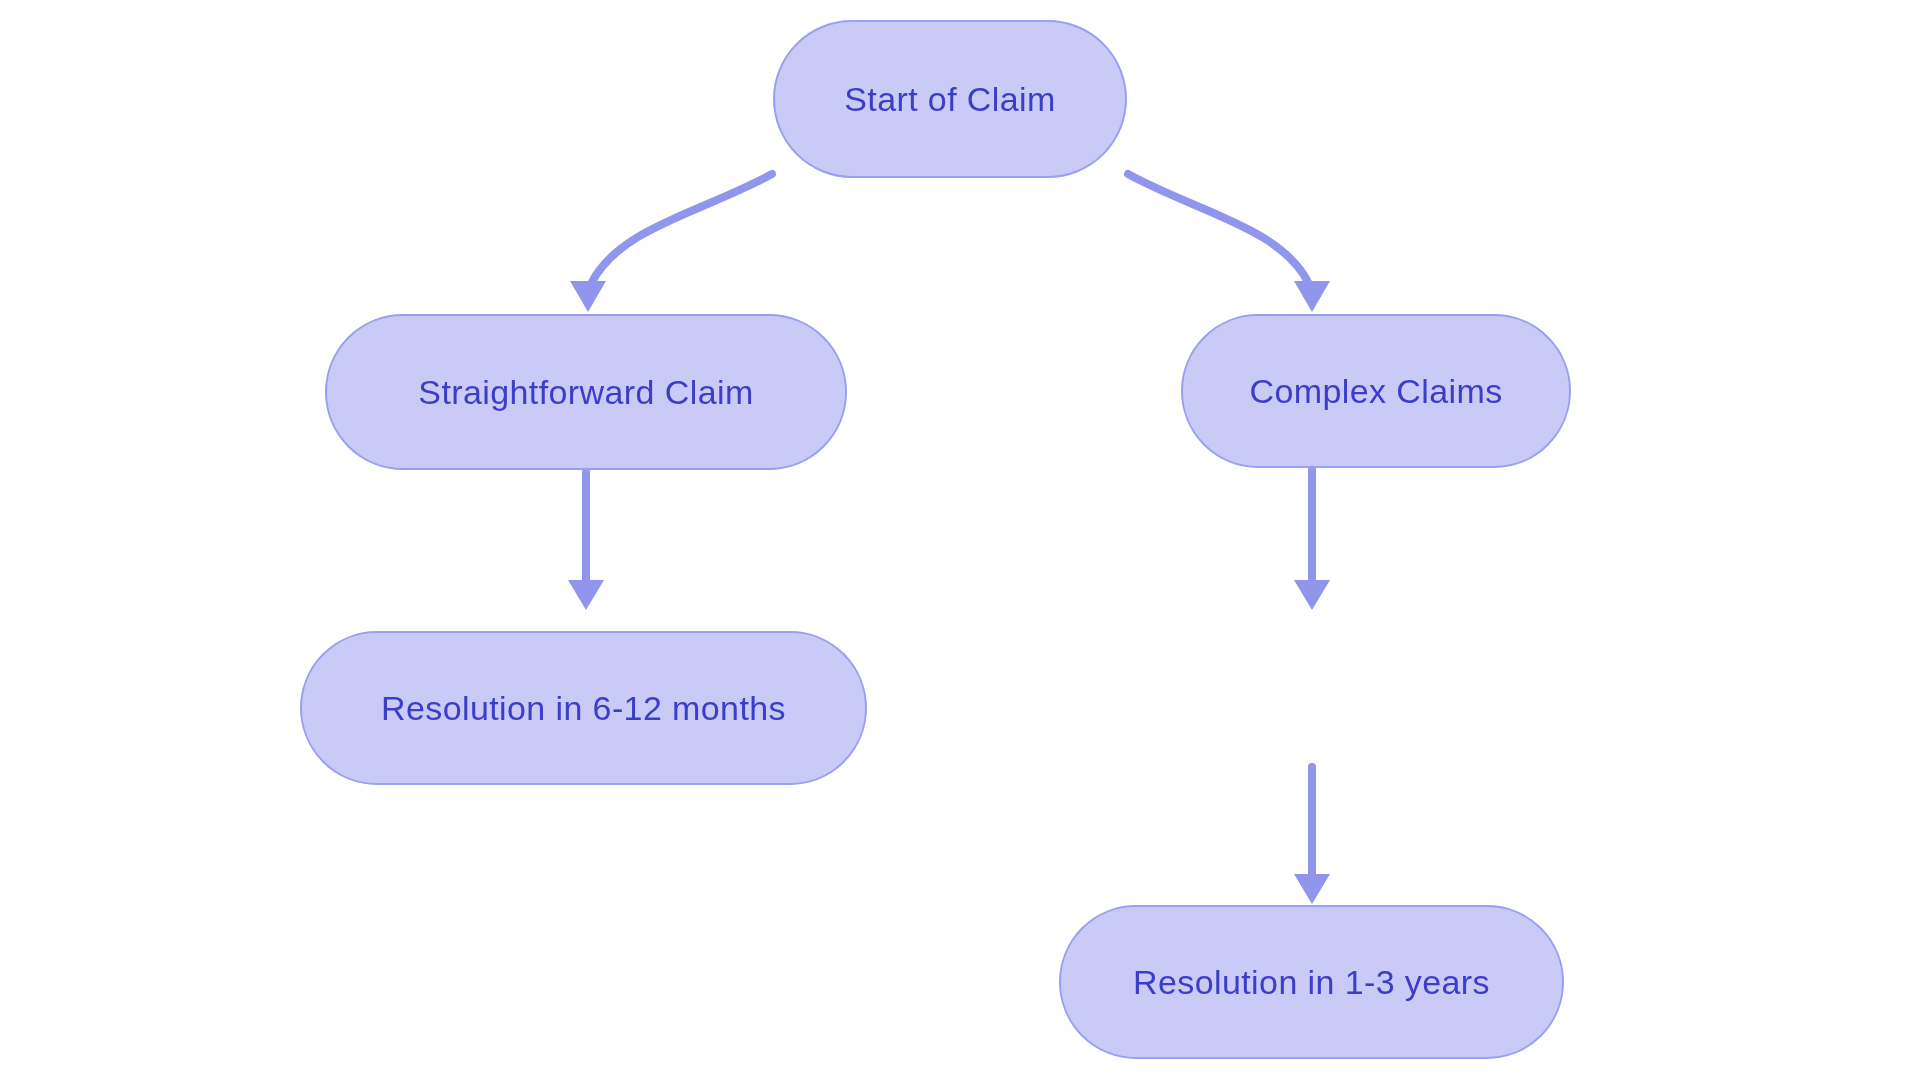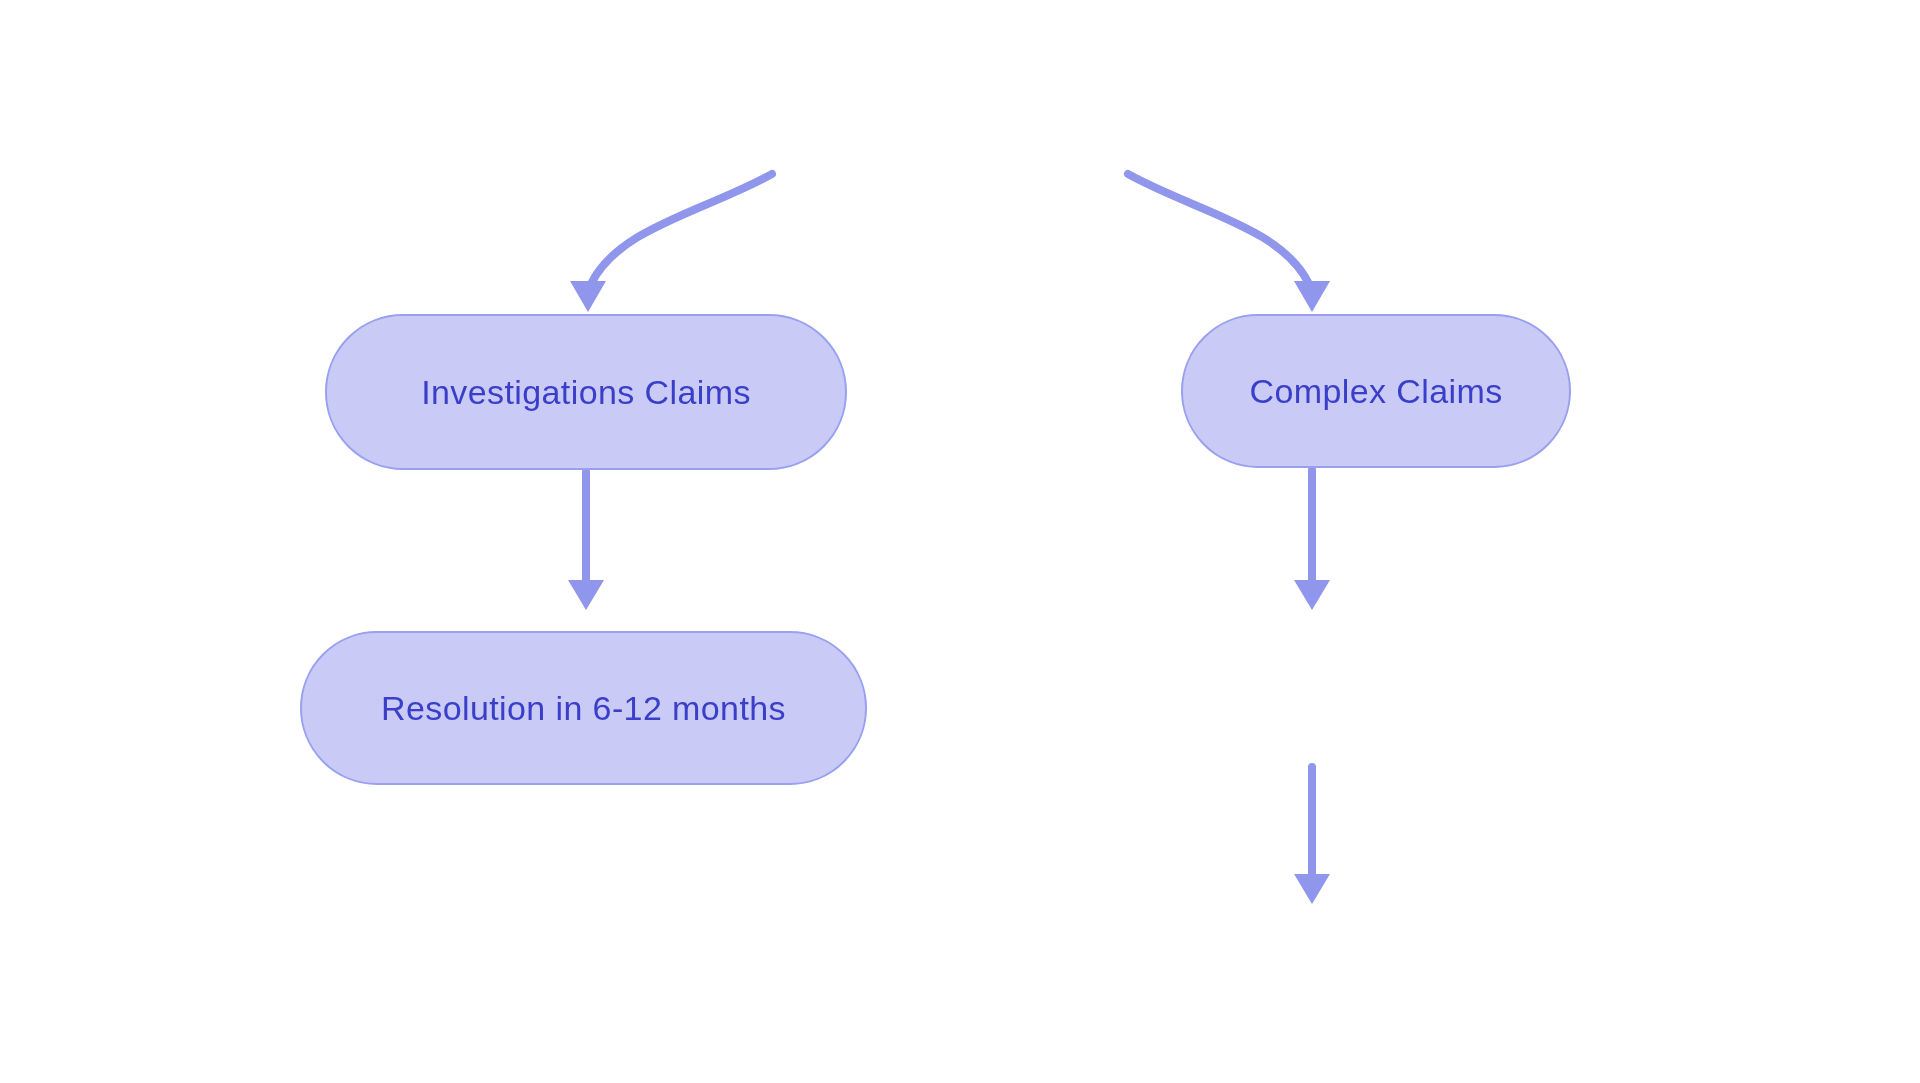--- a/index.html
+++ b/index.html
@@ -88,28 +88,34 @@
       <path class="edge-line" d="M 1312 470 L 1312 582"></path>
       <polygon class="edge-head" points="1294,580 1330,580 1312,610"></polygon>
     </g>
 
     <g>
       <path class="edge-line" d="M 1312 767 L 1312 876"></path>
       <polygon class="edge-head" points="1294,874 1330,874 1312,904"></polygon>
     </g>
   </svg>
 
+  <div class="node node-start">
+    <span>Start of Claim</span>
+  </div>
 
   <div class="node node-straightforward">
-    <span>Investigations Claims</span>
+    <span>Straightforward Claim</span>
   </div>
 
   <div class="node node-complex">
     <span>Complex Claims</span>
   </div>
 
   <div class="node node-resolution-short">
     <span>Resolution in 6-12 months</span>
   </div>
 
 
+  <div class="node node-resolution-long">
+    <span>Resolution in 1-3 years</span>
+  </div>
 
 </div>
 
 </body></html>

